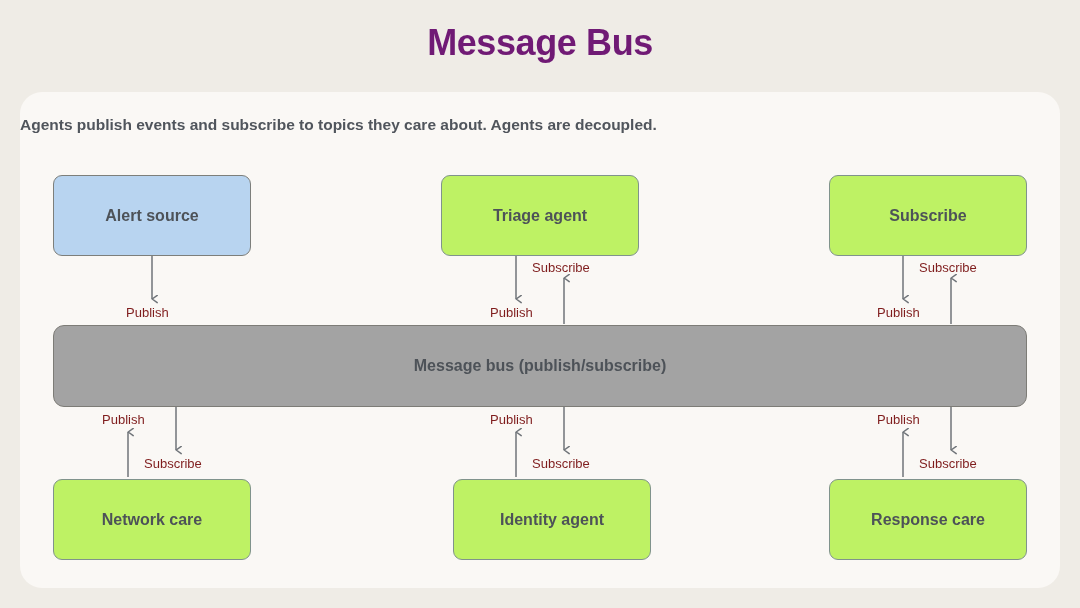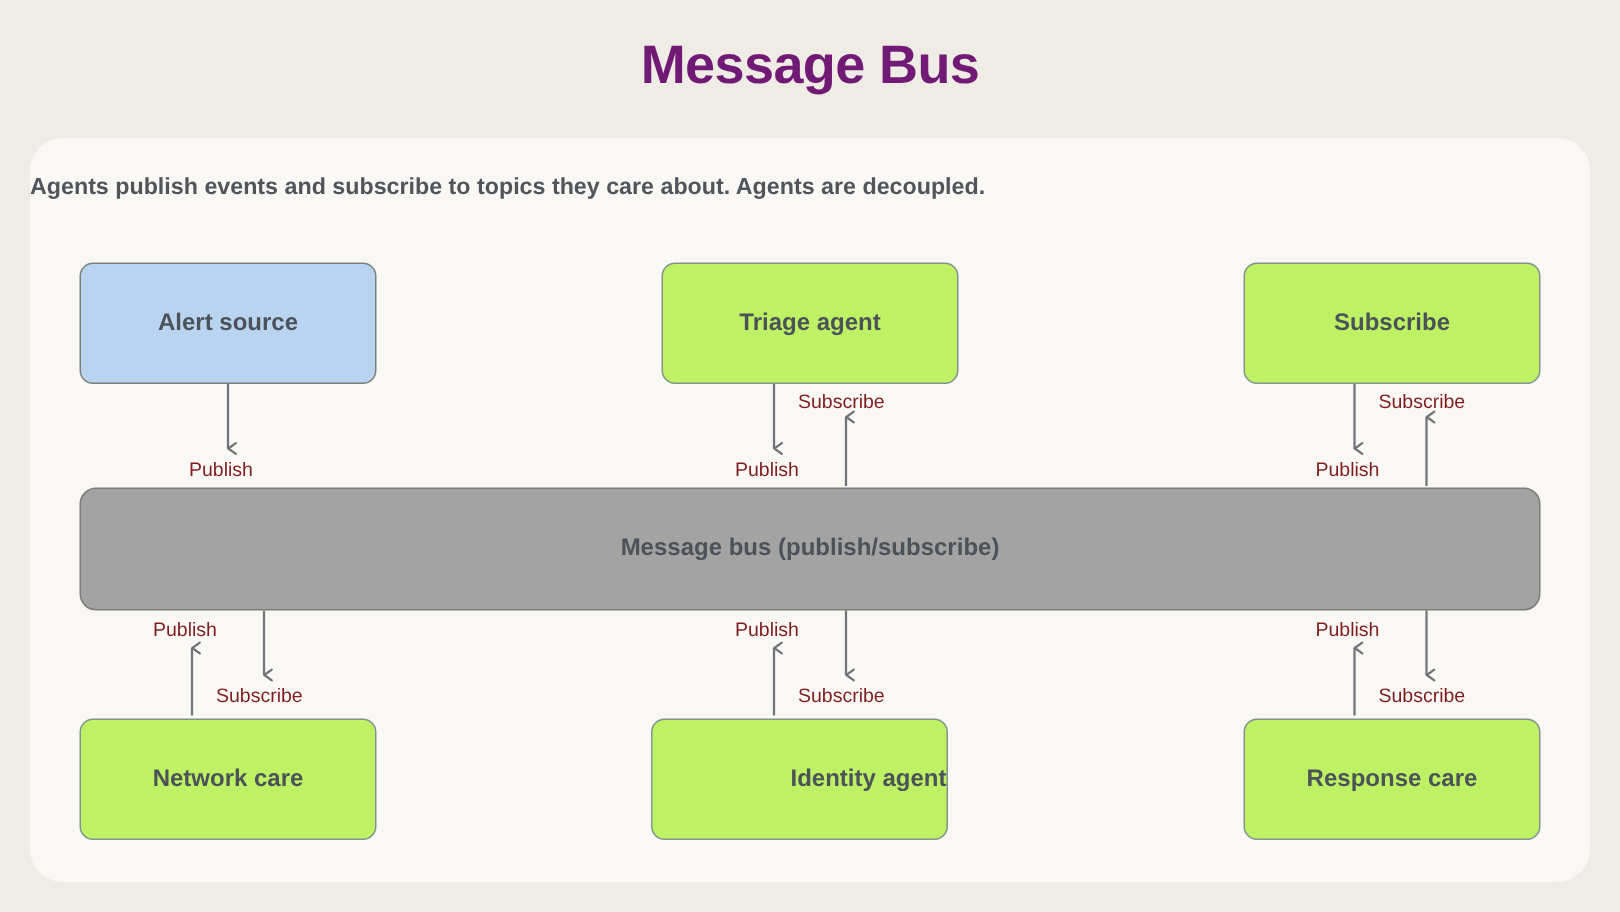--- a/index.html
+++ b/index.html
@@ -165,21 +165,21 @@
       <div class="edge-label" style="left:470px; top:320px;">Publish</div>
       <div class="edge-label" style="left:512px; top:364px;">Subscribe</div>
 
       <div class="edge-label" style="left:857px; top:320px;">Publish</div>
       <div class="edge-label" style="left:899px; top:364px;">Subscribe</div>
 
       <div class="node agent" style="left:33px; top:387px; width:198px; height:81px;">
         <span>Network care</span>
       </div>
 
-      <div class="node agent" style="left:414px; top:387px; width:198px; height:81px;justify-content:flex-end;">
+      <div class="node agent" style="left:433px; top:387px; width:198px; height:81px;">
         <span>Identity agent</span>
       </div>
 
       <div class="node agent" style="left:809px; top:387px; width:198px; height:81px;">
         <span>Response care</span>
       </div>
 
     </div>
   </div>
 </div>

